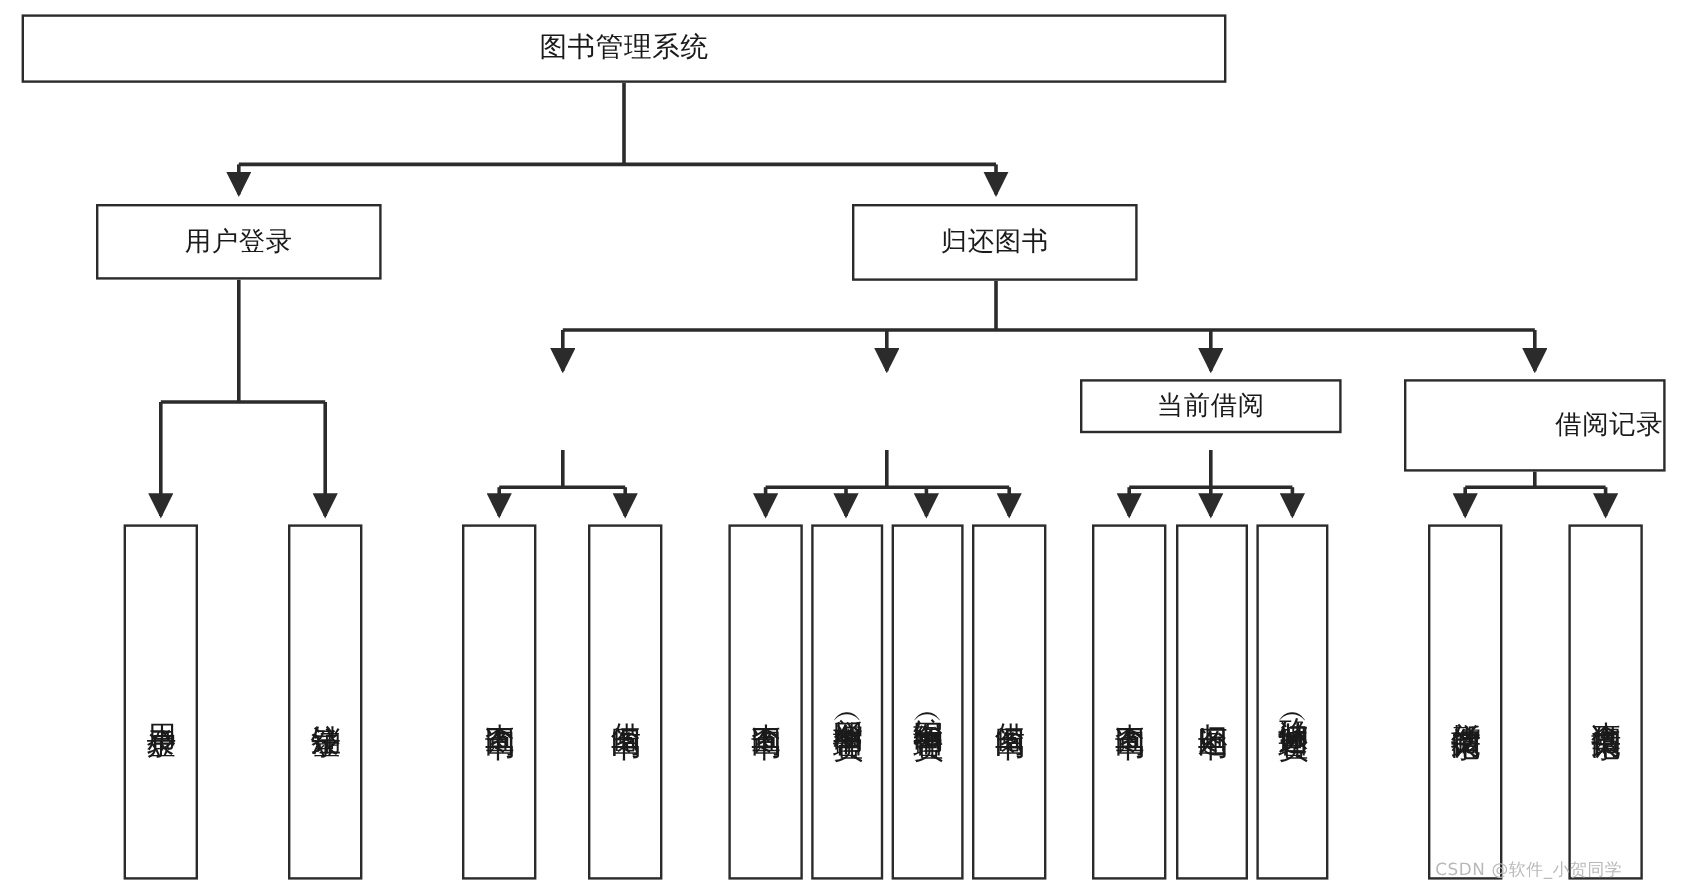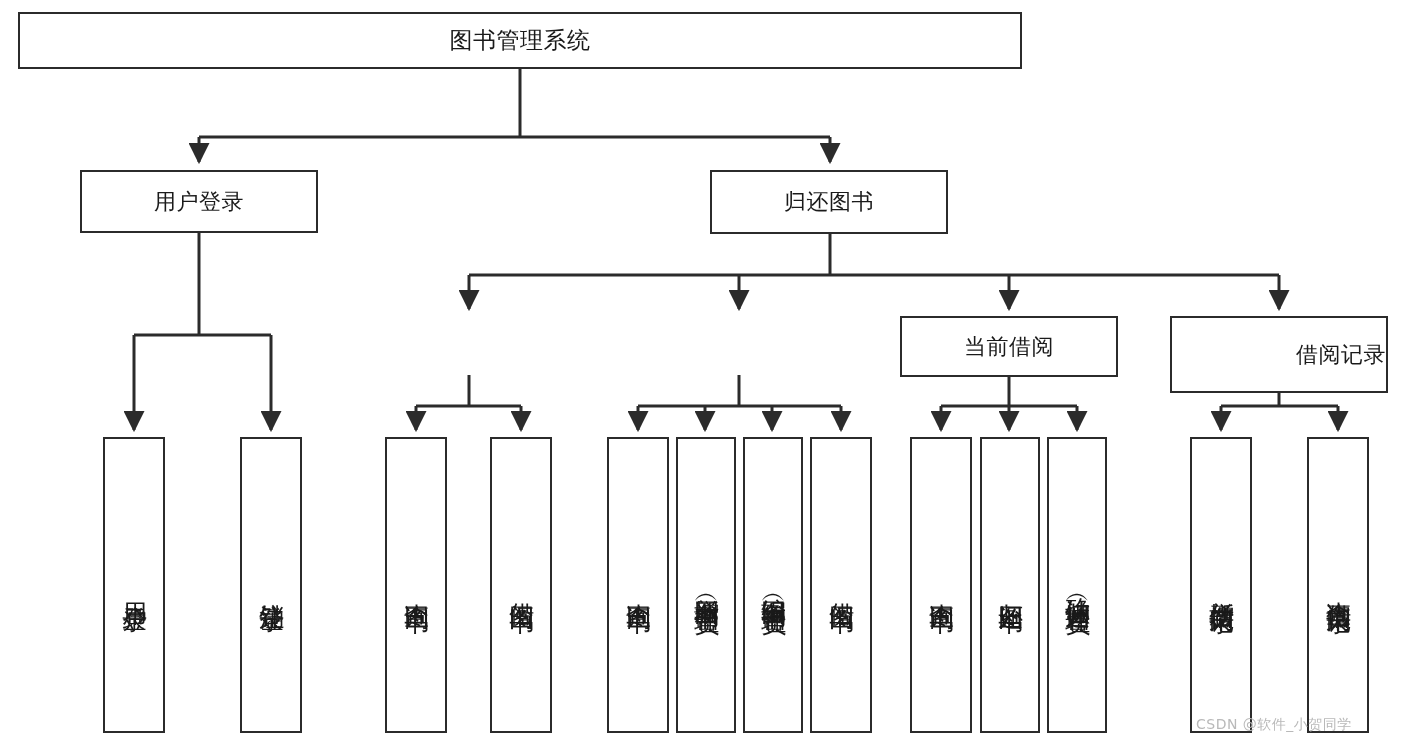--- a/index.html
+++ b/index.html
@@ -133,21 +133,21 @@
     <span class="label">图书管理系统</span>
   </div>
 
   <div class="node horiz" style="left:80px; top:170px; width:238px; height:63px;">
     <span class="label">用户登录</span>
   </div>
   <div class="node horiz" style="left:710px; top:170px; width:238px; height:64px;">
     <span class="label">归还图书</span>
   </div>
 
-  <div class="node horiz" style="left:900px; top:316px; width:218px; height:61px;">
+  <div class="node horiz" style="left:900px; top:316px; width:218px; height:45px;">
     <span class="label">当前借阅</span>
   </div>
   <div class="node horiz" style="left:1170px; top:316px; width:218px; height:77px;justify-content:flex-end;">
     <span class="label">借阅记录</span>
   </div>
 
   <div class="node vert" style="left:103px; top:437px; width:62px; height:296px;">
     <span class="label">用户登录</span>
   </div>
   <div class="node vert" style="left:240px; top:437px; width:62px; height:296px;">

